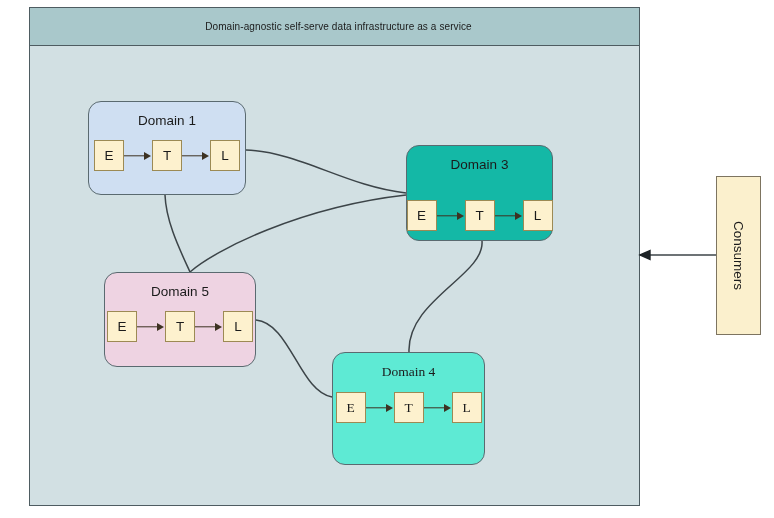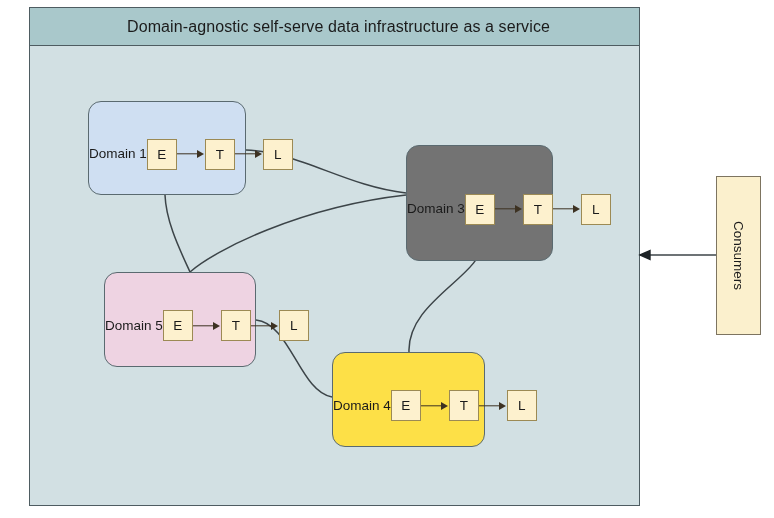--- a/index.html
+++ b/index.html
@@ -41,35 +41,35 @@
     width: 100%;
     height: 38px;
     box-sizing: border-box;
     border-bottom: 1.6px solid #4e5c61;
     background: #a9c8cb;
     display: flex;
     align-items: center;
     justify-content: center;
   }
   .platform-header-text {
-    font-size: 16px;
+    font-size: 10px;
     color: #1b1b1b;
     letter-spacing: 0.1px;
     white-space: nowrap;
     margin-left: 8px;
   }
 
   
   .domain {
     position: absolute;
     box-sizing: border-box;
     border-radius: 13px;
     border: 1.5px solid #5a6a70;
     display: flex;
-    flex-direction: row;
+    flex-direction: column;
     align-items: center;
     z-index: 4;
   }
   .domain-title {
     font-size: 13.5px;
     color: #1b1b1b;
     margin-top: 11px;
     white-space: nowrap;
   }
   .etl-row {
@@ -113,22 +113,22 @@
     width: 0;
     height: 0;
     border-top: 4px solid transparent;
     border-bottom: 4px solid transparent;
     border-left: 7px solid #3d3222;
   }
 
   
   #domain-1 { left: 88px;  top: 101px; width: 158px; height: 94px;  background: #cfdff2; }
   #domain-2 { left: 104px; top: 272px; width: 152px; height: 95px;  background: #eed3e2; }
-  #domain-3 { left: 406px; top: 145px; width: 147px; height: 116px;  background: #737373; }
-  #domain-4 { left: 332px; top: 352px; width: 153px; height: 95px;  background: #fde047; }
+  #domain-3 { left: 406px; top: 145px; width: 147px; height: 96px;  background: #14b8a6; gap: 16px; }
+  #domain-4 { left: 332px; top: 352px; width: 153px; height: 113px;  background: #5eead4; font-family: Liberation Serif, serif; }
 
   
   .consumers {
     position: absolute;
     left: 716px;
     top: 176px;
     width: 45px;
     height: 159px;
     box-sizing: border-box;
     background: #fbf0cd;

